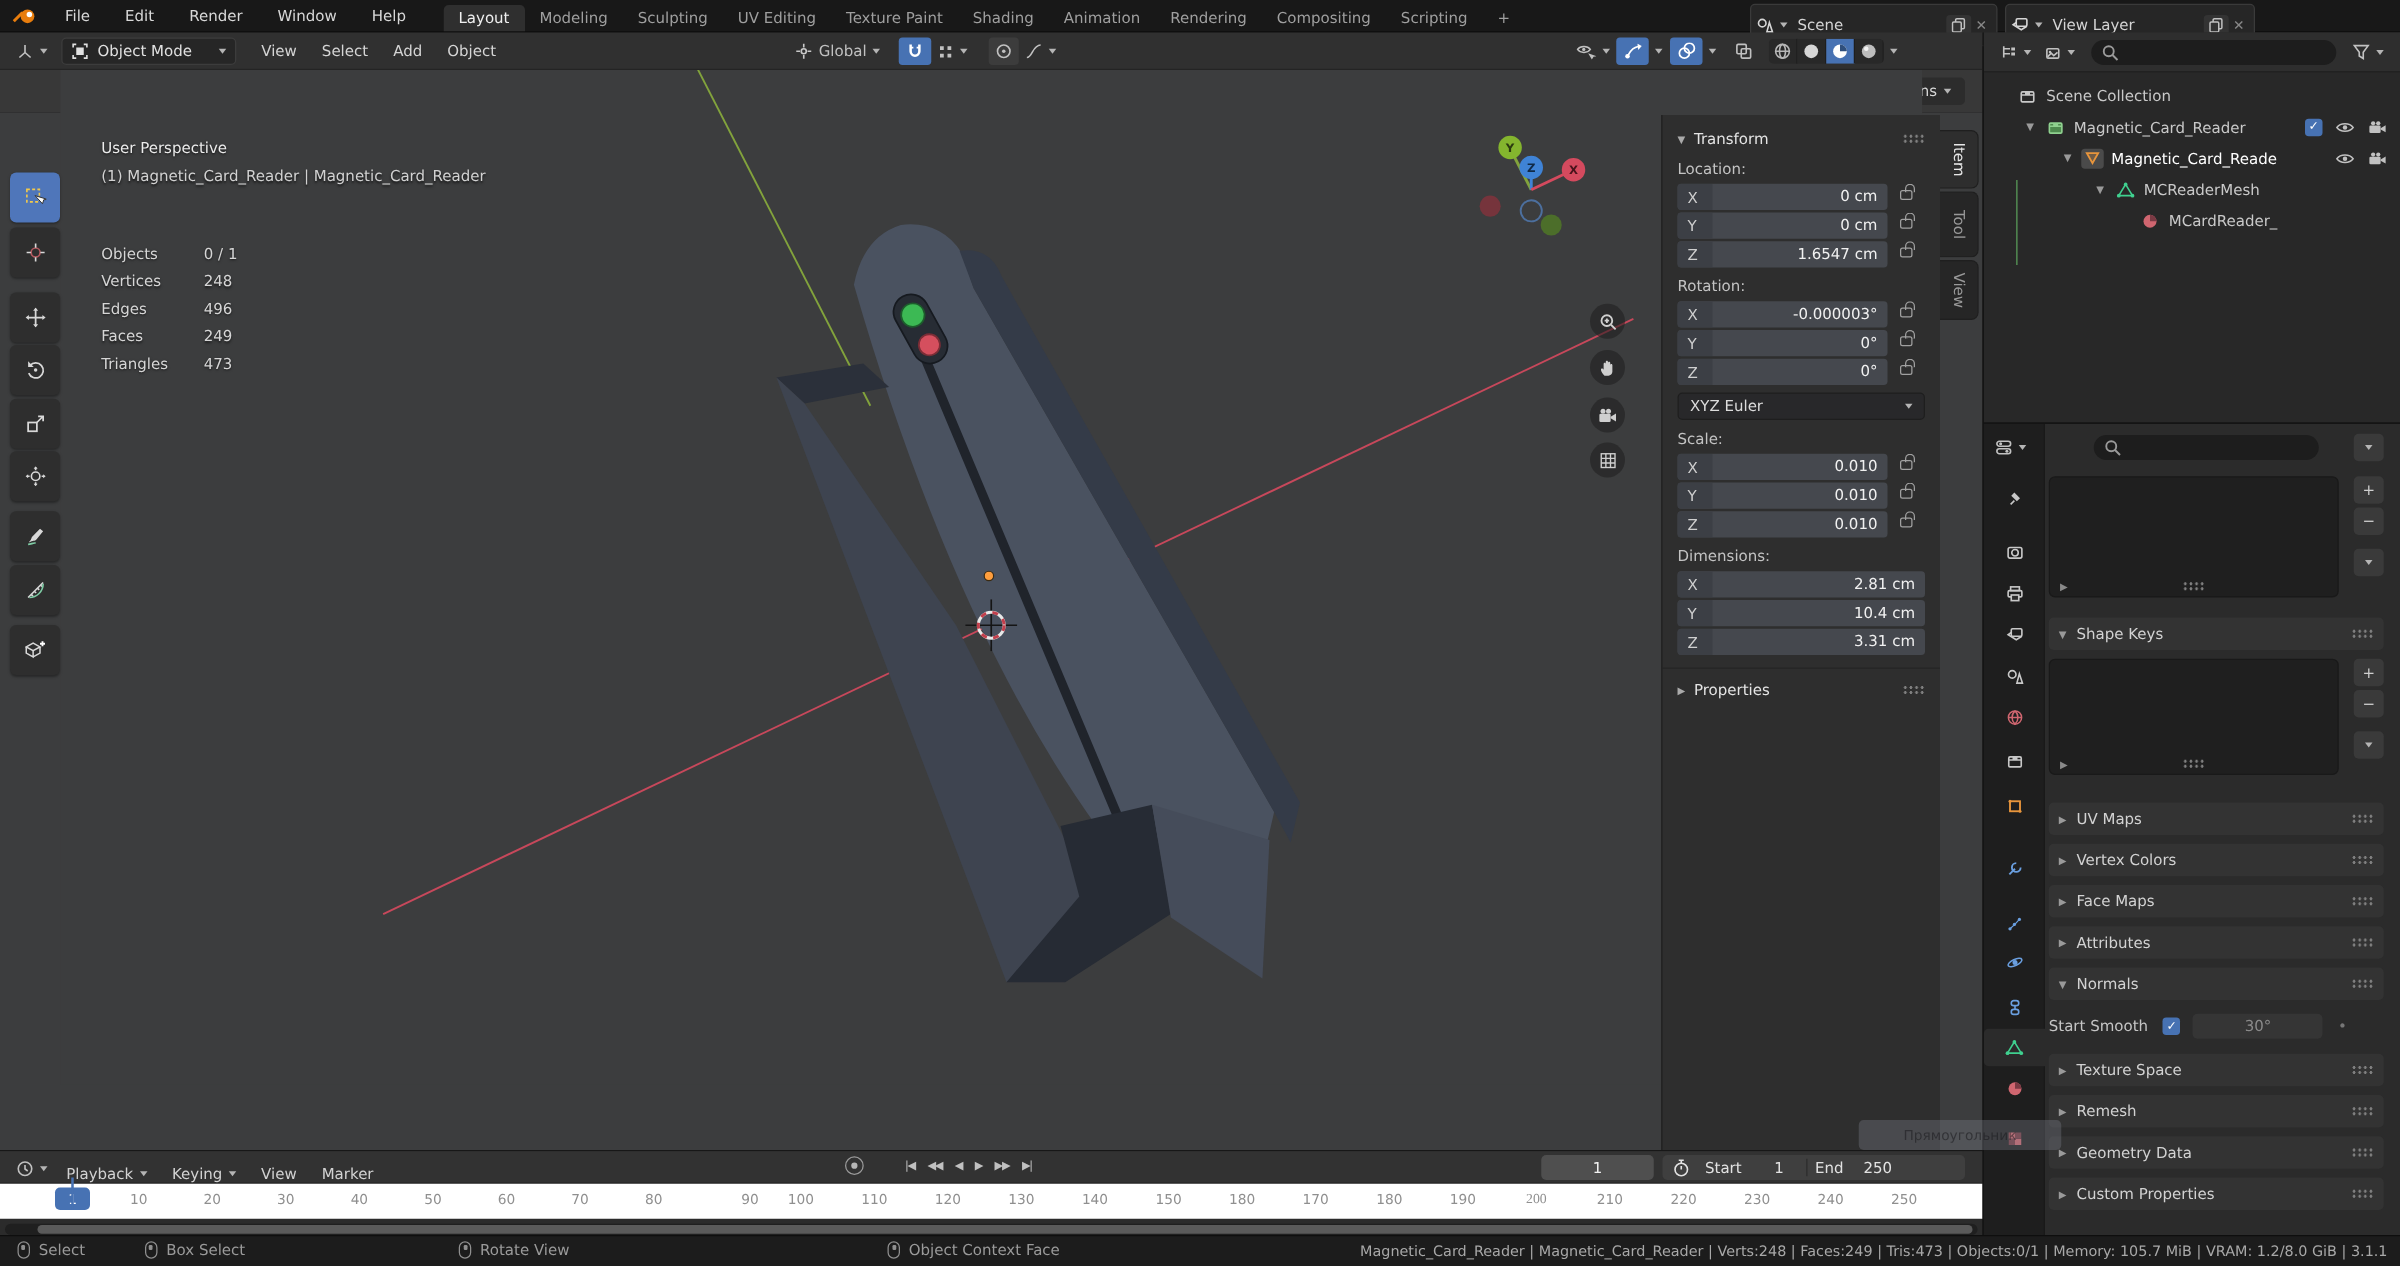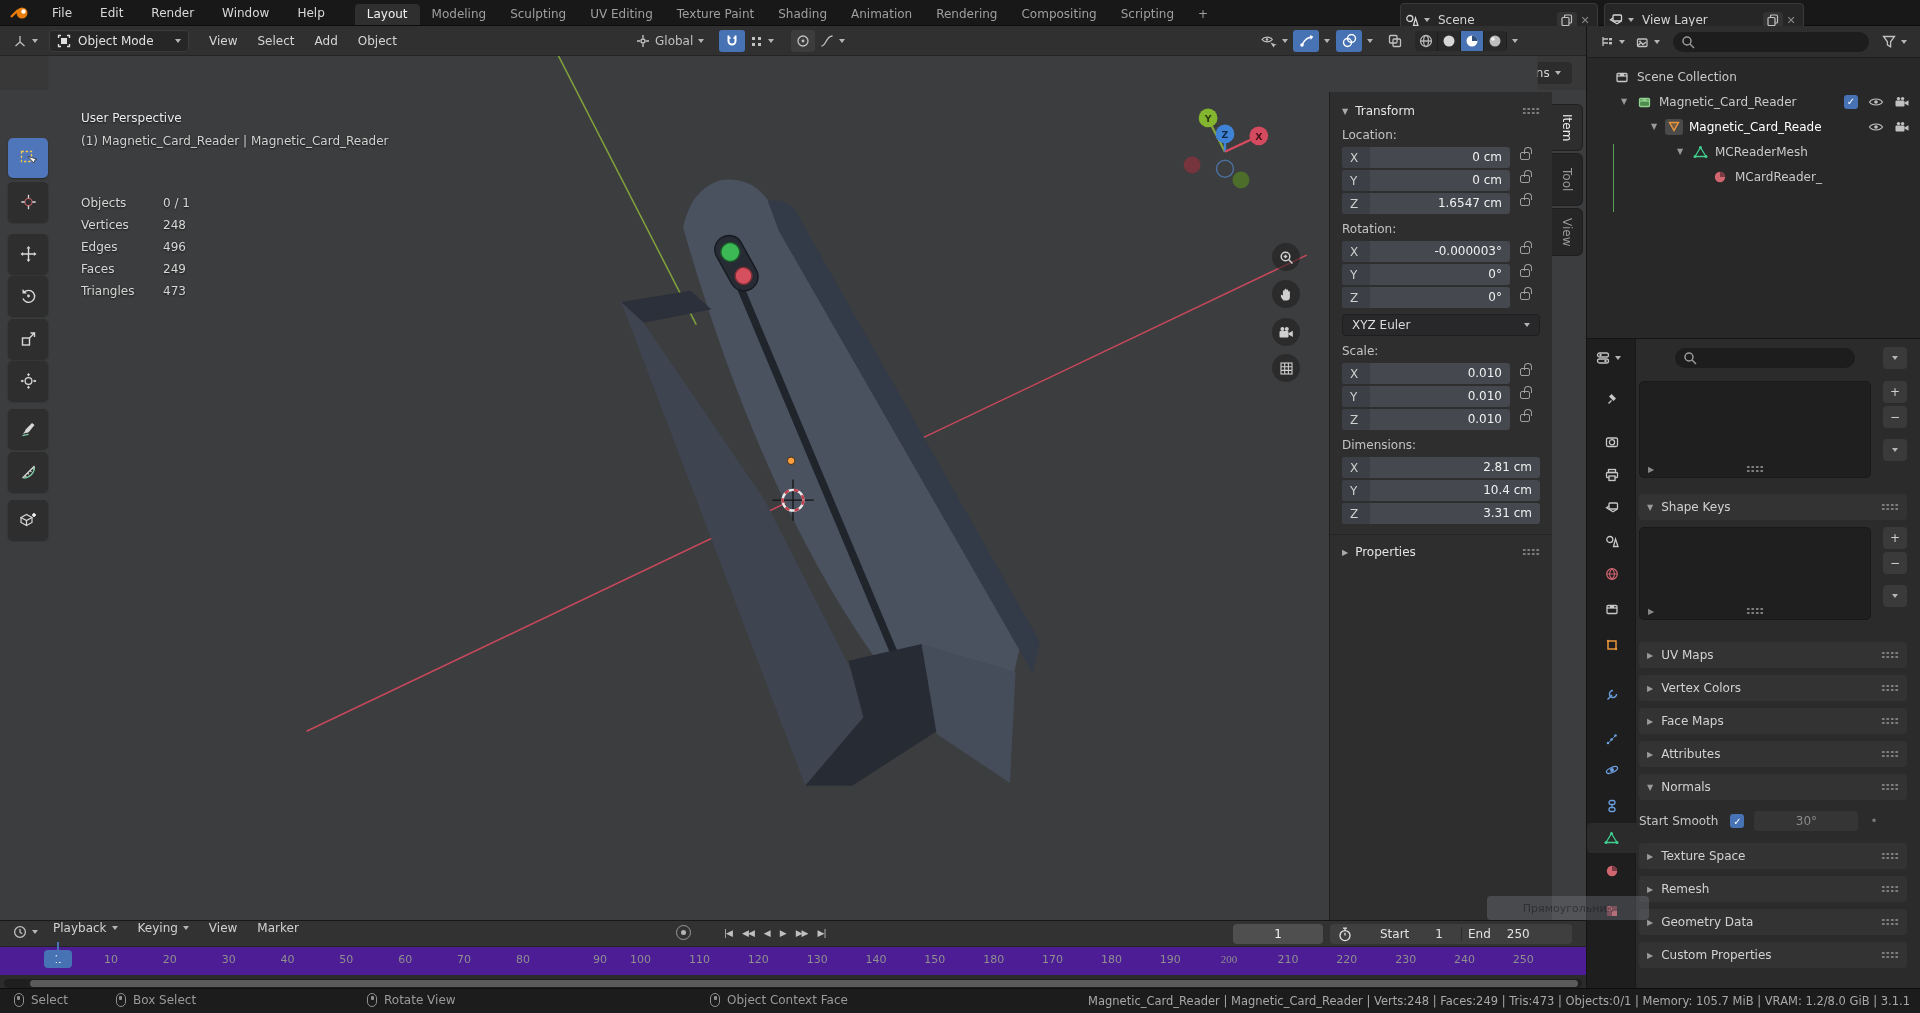--- a/index.html
+++ b/index.html
@@ -80,24 +80,24 @@
   .listbox .grip{position:absolute;left:50%;bottom:4px;transform:translateX(-50%)}
   .lbtns{position:absolute;right:0;top:0;display:flex;flex-direction:column;gap:3px}
   .sqbtn{width:24px;height:22px;background:#3a3a3a;border-radius:4px;display:flex;align-items:center;justify-content:center;color:#cfcfcf}
   .phead{height:26px;background:#333;border-radius:4px;display:flex;align-items:center;padding:0 8px;color:#d2d2d2;margin-bottom:7px}
   .phead .cart{font-size:8px;color:#9a9a9a;margin-right:8px}
   .phead .grip{margin-left:auto}
   .asrow{display:flex;align-items:center;height:28px;margin:1px 0 8px;color:#c5c5c5}
   .asfield{width:104px;height:20px;background:#353535;border-radius:4px;color:#8a8a8a;display:flex;align-items:center;justify-content:center;margin-left:10px}
   
   #timeline{left:0;top:920px;width:1586px;height:68px;background:#2b2b2b;border-top:1px solid #171717}
-  #tlhead{height:26px;background:#323232;display:flex;align-items:flex-start;border-bottom:1px solid #242424}
+  #tlhead{height:26px;background:#323232;display:flex;align-items:flex-end;border-bottom:1px solid #242424}
   #tlhead .menu{padding:0 10px;color:#d2d2d2;display:flex;align-items:center}
   .tick{position:absolute;top:6px;width:30px;text-align:center;color:#8f8f8f;font-size:11px}
-  #ruler{position:absolute;left:0;top:26px;width:1586px;height:28px;background:#4c1d95}
+  #ruler{position:absolute;left:0;top:26px;width:1586px;height:28px;background:#ffffff}
   #phbadge{position:absolute;left:44px;top:3px;width:28px;height:18px;background:#4772b3;border-radius:4px;color:#fff;display:flex;align-items:center;justify-content:center;font-size:11px}
   #phline{position:absolute;left:57px;top:21px;width:2px;height:26px;background:#4772b3}
   #tscroll{position:absolute;left:4px;top:58px;width:1578px;height:9px;background:#1f1f1f;border-radius:5px}
   #tthumb{position:absolute;left:26px;top:1px;width:1548px;height:7px;background:#5a5a5a;border-radius:4px}
   .tfield{position:absolute;top:3px;height:20px;background:#4f4f4f;border-radius:4px;color:#f2f2f2;display:flex;align-items:center;justify-content:center}
   #segroup{position:absolute;left:1330px;top:3px;width:242px;height:20px;background:#3f3f3f;border-radius:4px;display:flex;align-items:center;color:#e2e2e2}
   #segroup .div{width:1px;height:14px;background:#2d2d2d;margin:0 6px}
   .transport{display:flex;align-items:center;gap:6px;position:absolute;left:676px;top:4px;color:#c0c0c0}
   .transport .tb{font-size:9px;letter-spacing:-1px;padding:1px 3px}
   .rec{width:15px;height:15px;border:1.5px solid #9a9a9a;border-radius:50%;display:flex;align-items:center,justify-content:center;position:relative}
@@ -1103,21 +1103,21 @@
     <div class="tfield" style="left:1233px;width:90px">
         <span>1</span>
       </div>
     <div id="segroup">
       <span style="margin-left:8px">
           <svg width="14" height="15" viewBox="0 0 14 15" fill="none" stroke="currentColor" stroke-width="1.3">
             <circle cx="7" cy="8.6" r="5"></circle>
             <path d="M5 1.2h4M7 1.2v2.4M7 8.6V5.8"></path>
           </svg>
         </span>
-      <span style="margin-left:28px">Start</span>
+      <span style="margin-left:12px">Start</span>
       <span style="margin-left:26px">1</span>
       <span class="div" style="margin-left:18px"></span>
       <span>End</span>
       <span style="margin-left:16px">250</span>
     </div>
   </div>
   <div id="ruler">
     <div id="ticks">
         <span class="tick" style="left: 95.965px;">10</span>
         <span class="tick" style="left: 154.815px;">20</span>

